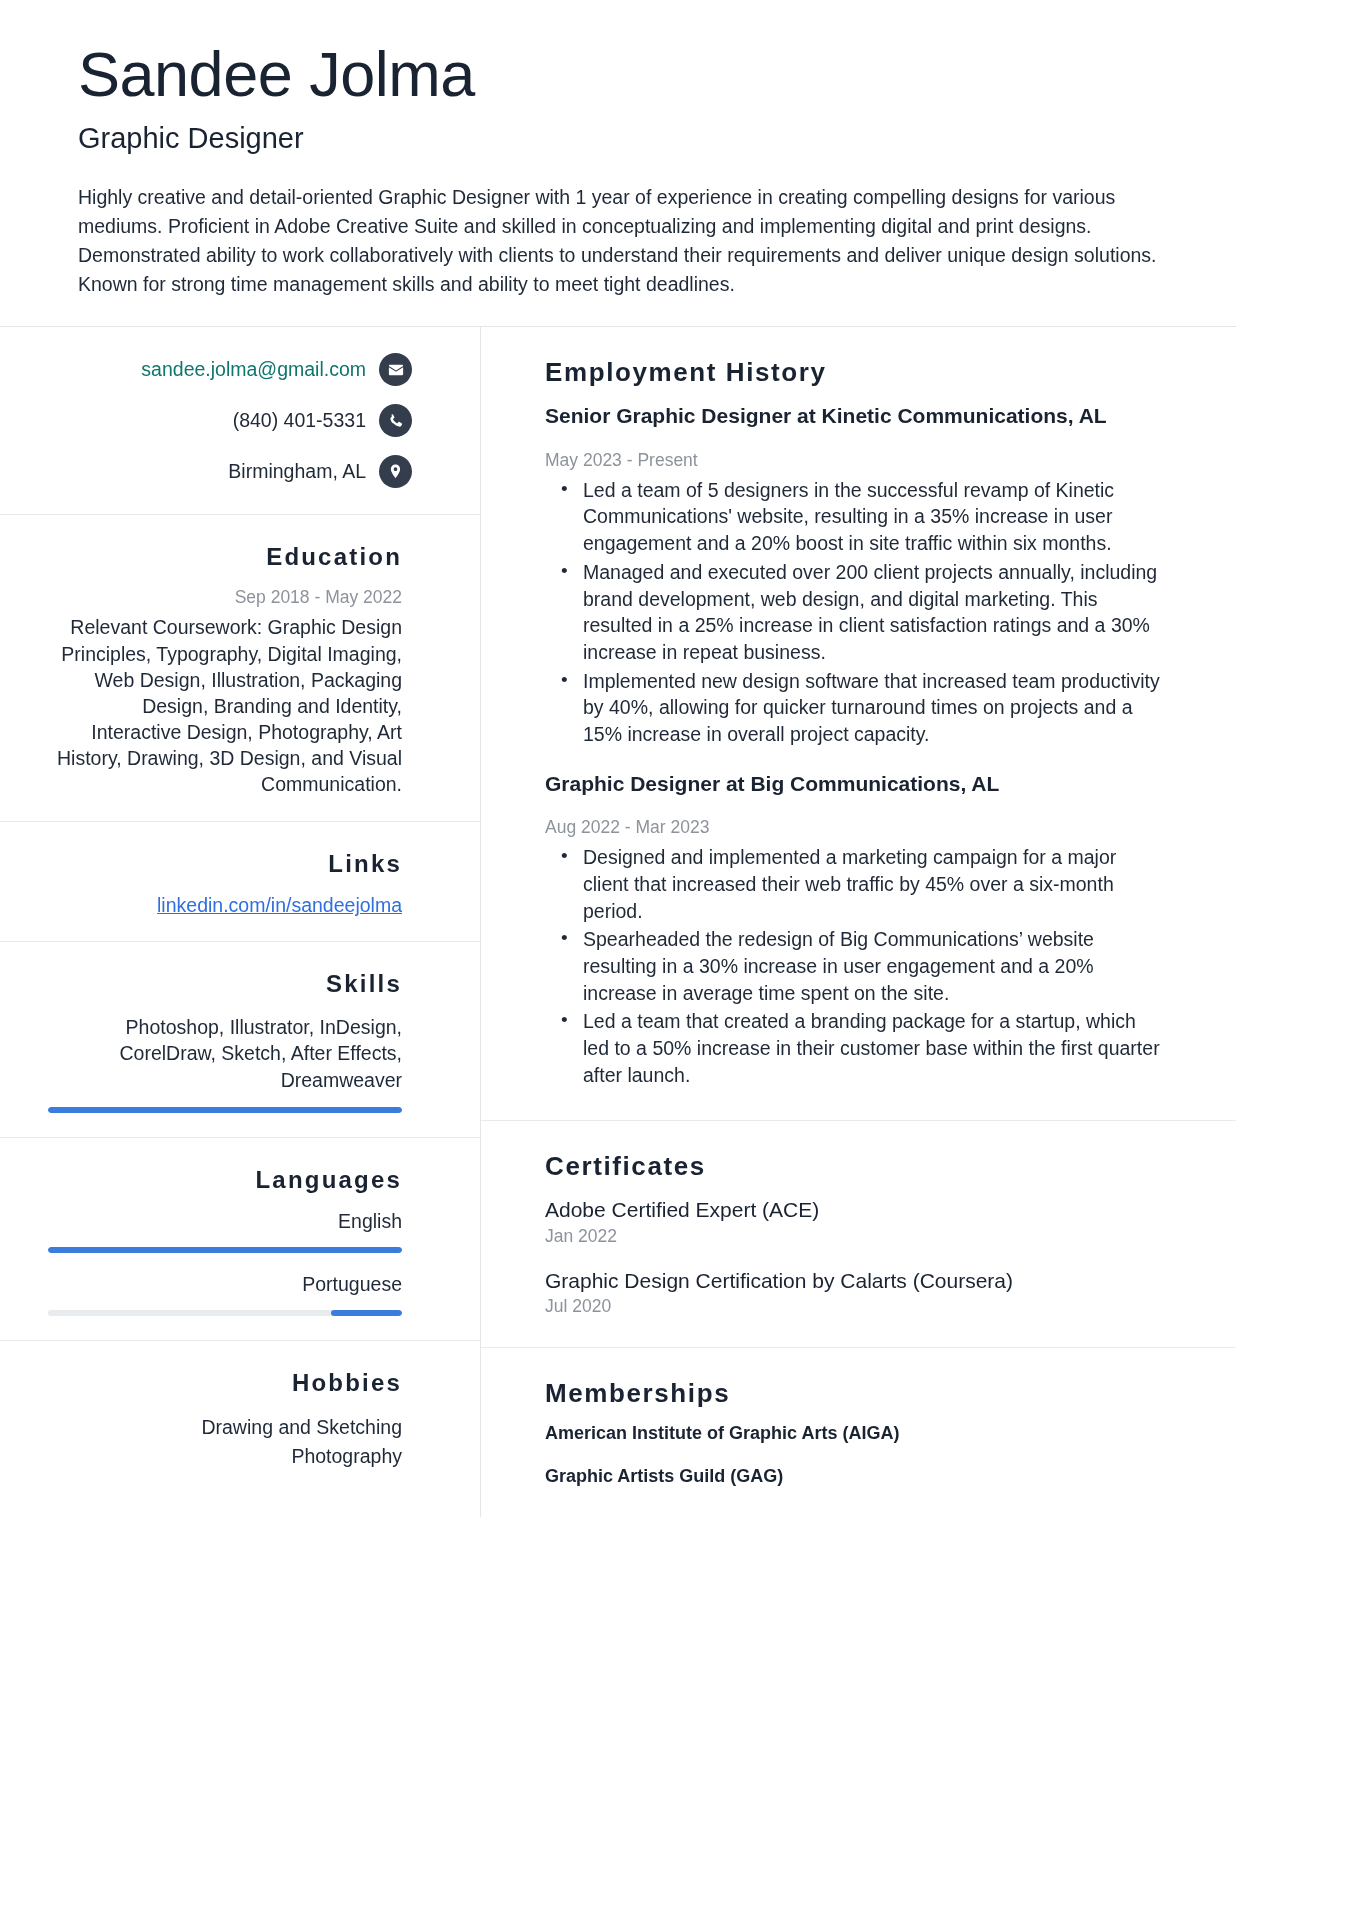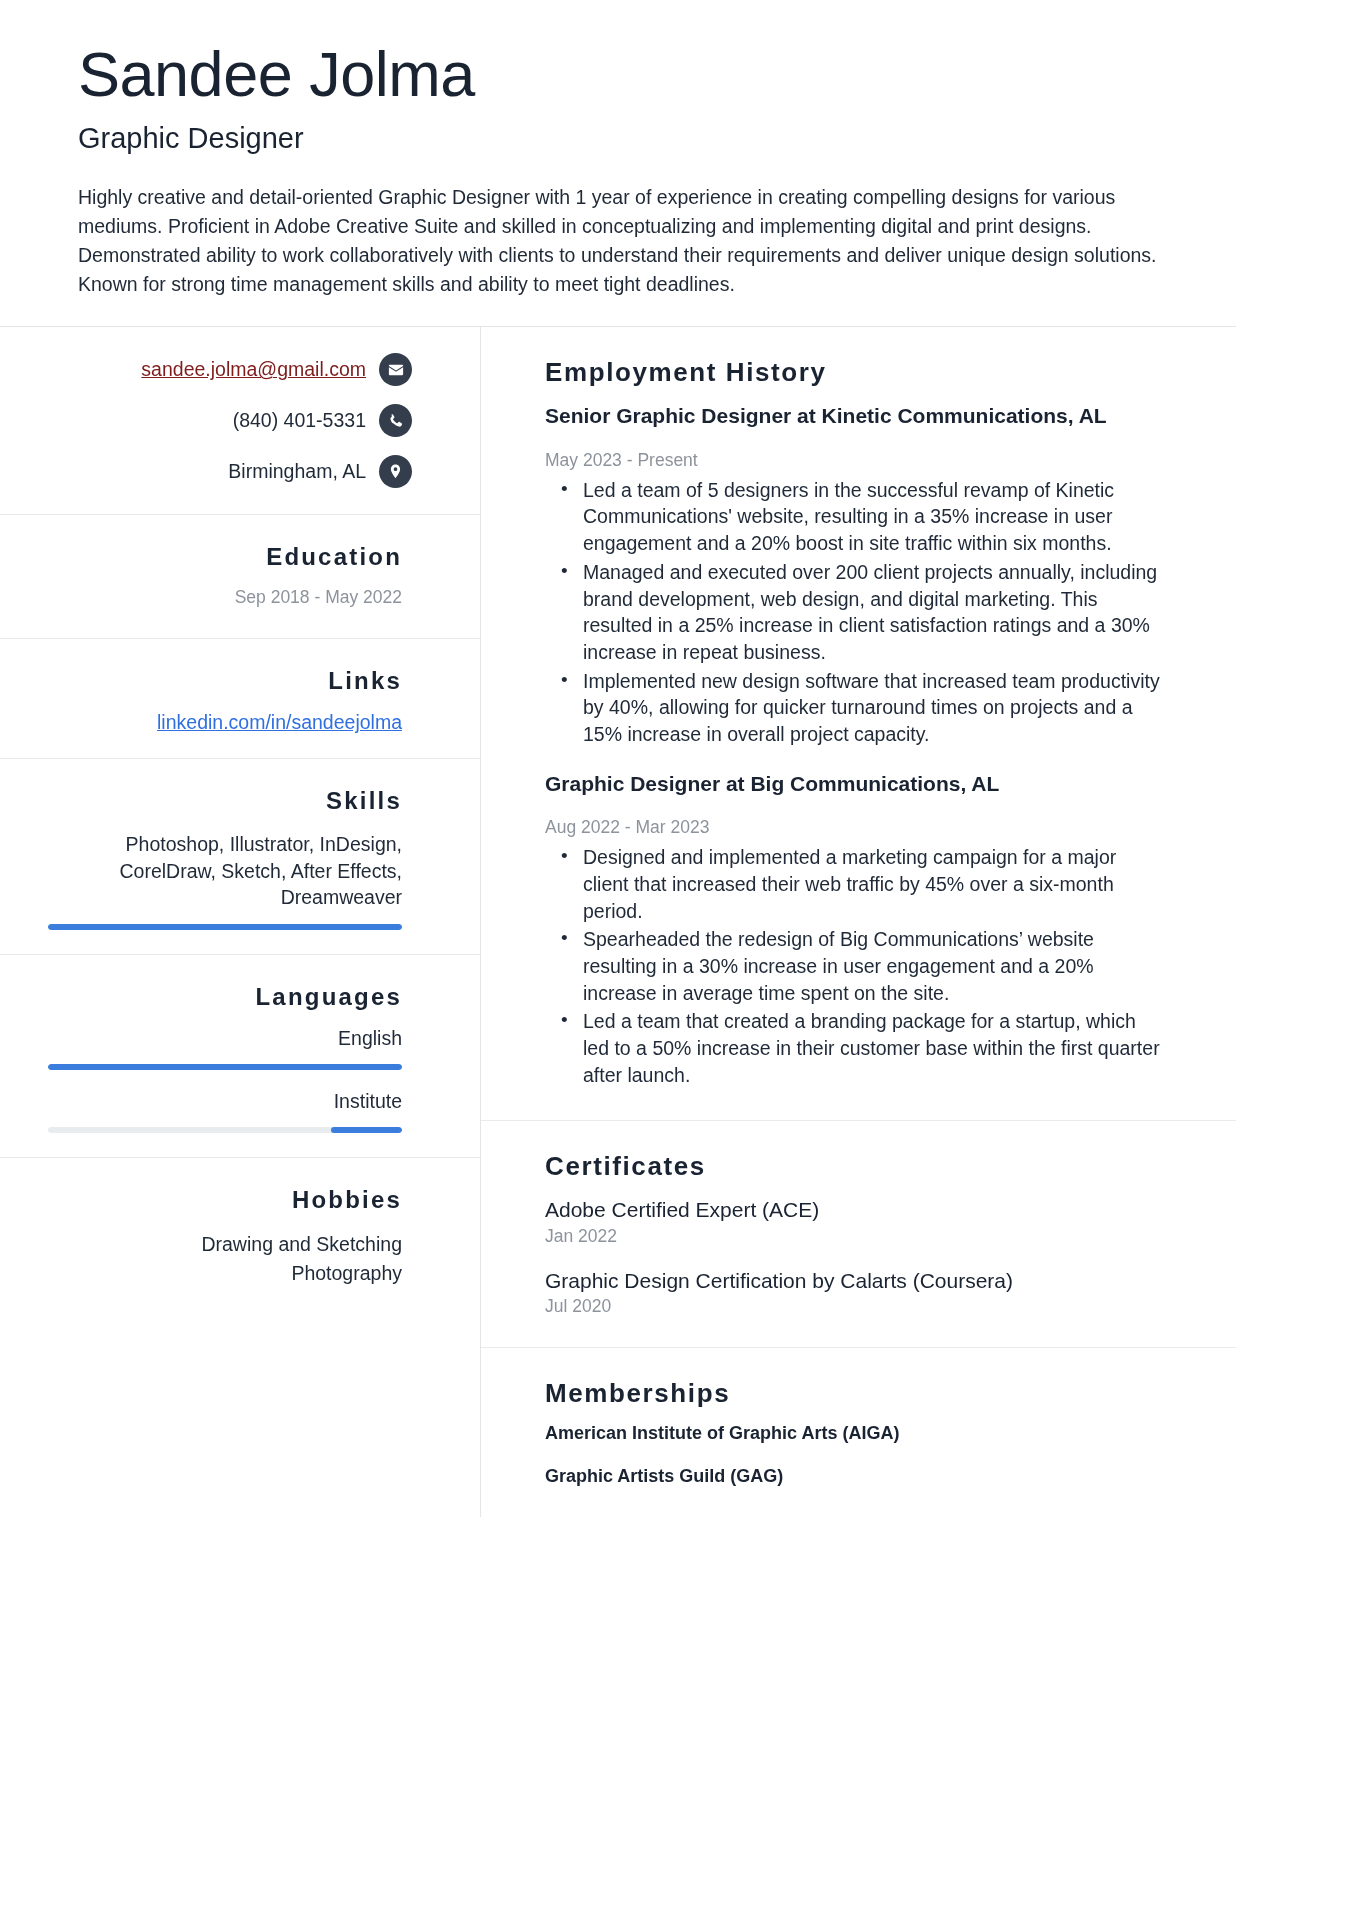--- a/index.html
+++ b/index.html
@@ -103,22 +103,21 @@
     gap: 13px;
     margin-bottom: 18px;
   }
   .contact-row:last-child { margin-bottom: 2px; }
 
   .contact-text {
     font-size: 19.5px;
     color: #1f2937;
   }
   .contact-text.link {
-    color: #7f1d1d;
-    text-decoration: underline;
+    color: #0f766e;
   }
 
   .c-icon {
     width: 33px;
     height: 33px;
     border-radius: 50%;
     background: #343d4c;
     display: inline-flex;
     align-items: center;
     justify-content: center;
@@ -307,20 +306,21 @@
               <path d="M12 2.2c-3.6 0-6.5 2.9-6.5 6.5 0 4.9 6.5 12.6 6.5 12.6s6.5-7.7 6.5-12.6c0-3.6-2.9-6.5-6.5-6.5zm0 9.1a2.6 2.6 0 1 1 0-5.2 2.6 2.6 0 0 1 0 5.2z"></path>
             </svg>
           </span>
         </div>
 
       </div>
 
       <div class="l-section">
         <div class="l-heading">Education</div>
         <div class="edu-date">Sep 2018 - May 2022</div>
+        <div class="edu-desc">Relevant Coursework: Graphic Design Principles, Typography, Digital Imaging, Web Design, Illustration, Packaging Design, Branding and Identity, Interactive Design, Photography, Art History, Drawing, 3D Design, and Visual Communication.</div>
       </div>
 
       <div class="l-section">
         <div class="l-heading">Links</div>
         <div>
           <span class="link-item">linkedin.com/in/sandeejolma</span>
         </div>
       </div>
 
       <div class="l-section">
@@ -335,21 +335,21 @@
         <div class="l-heading">Languages</div>
 
         <div class="lang-block">
           <div class="lang-name">English</div>
           <div class="bar-track">
             <div class="bar-fill" id="lang0-fill" style="width: 100%; background: rgb(59, 125, 221);"></div>
           </div>
         </div>
 
         <div class="lang-block">
-          <div class="lang-name">Institute</div>
+          <div class="lang-name">Portuguese</div>
           <div class="bar-track">
             <div class="bar-fill" id="lang1-fill" style="width: 20%; background: rgb(59, 125, 221);"></div>
           </div>
         </div>
       </div>
 
       <div class="l-section no-border">
         <div class="l-heading">Hobbies</div>
         <div class="hobby-line">Drawing and Sketching</div>
         <div class="hobby-line">Photography</div>

